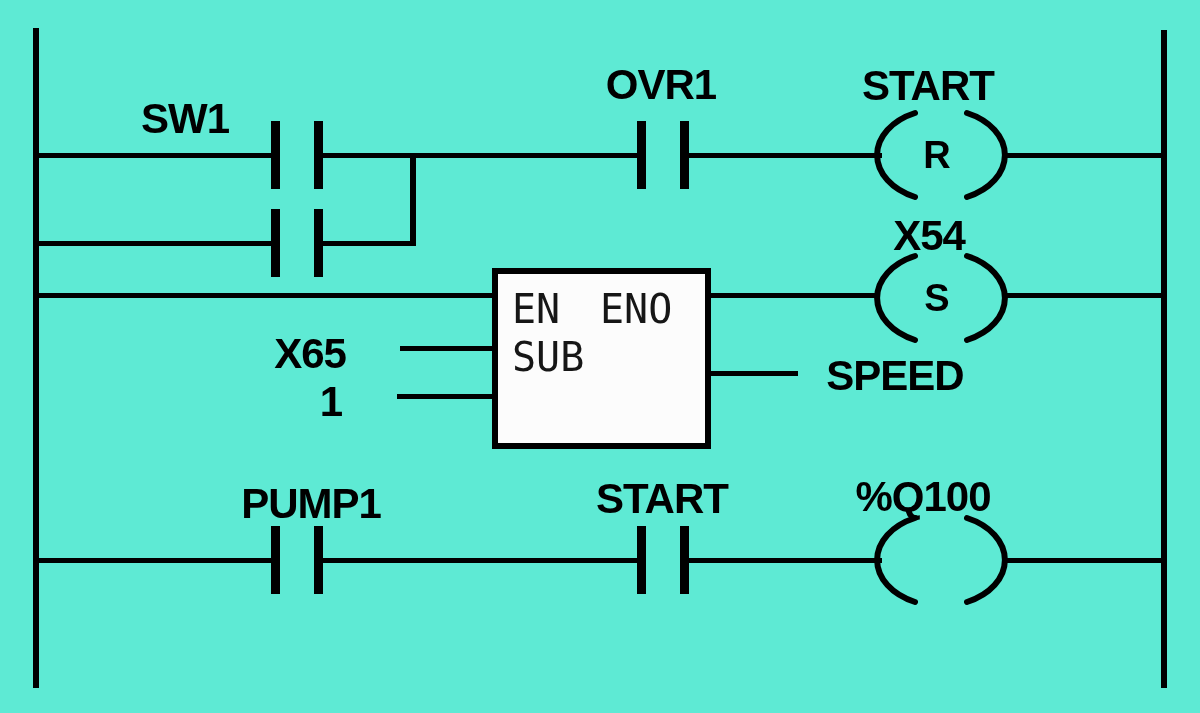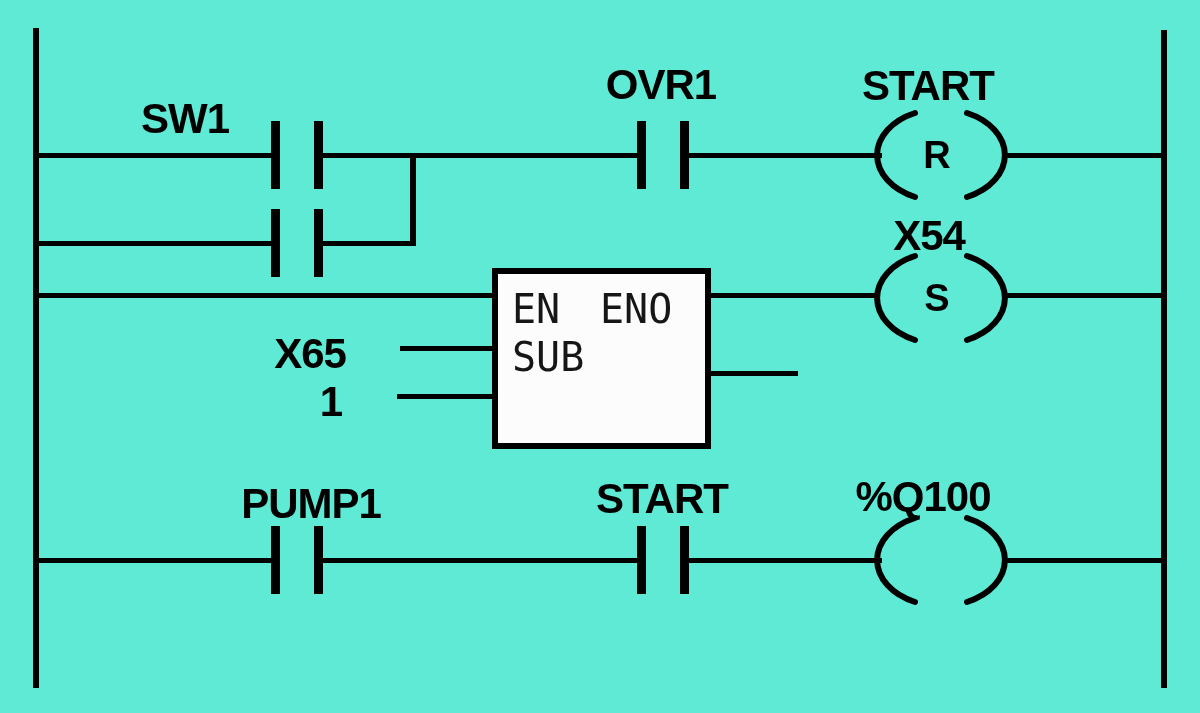--- a/index.html
+++ b/index.html
@@ -79,20 +79,21 @@
     <div class="btext" style="left:102px;top:15px;">ENO</div>
     <div class="btext" style="left:14px;top:63px;text-align:right;">SUB</div>
   </div>
 
   <div class="lbl" style="left:240px;top:324px;width:140px;margin-top:8px;">X65</div>
   <div class="wire" style="left:400px;top:346px;width:92px;"></div>
   <div class="lbl" style="left:281px;top:380px;width:100px;">1</div>
   <div class="wire" style="left:397px;top:394px;width:95px;"></div>
 
   <div class="wire" style="left:711px;top:371px;width:87px;"></div>
+  <div class="lbl" style="left:805px;top:354px;width:180px;">SPEED</div>
 
   <div class="wire" style="left:711px;top:293px;width:166px;"></div>
   <div class="lbl" style="left:849px;top:214px;width:160px;">X54</div>
   <div class="coil" style="left:871px;top:248px;">
     <svg width="140" height="100" viewBox="0 0 140 100">
       <path class="arc" d="M 44 8 A 64 46 0 0 0 44 92"></path>
       <path class="arc" d="M 96 8 A 64 46 0 0 1 96 92"></path>
     </svg>
     <div class="coil-letter">S</div>
   </div>

